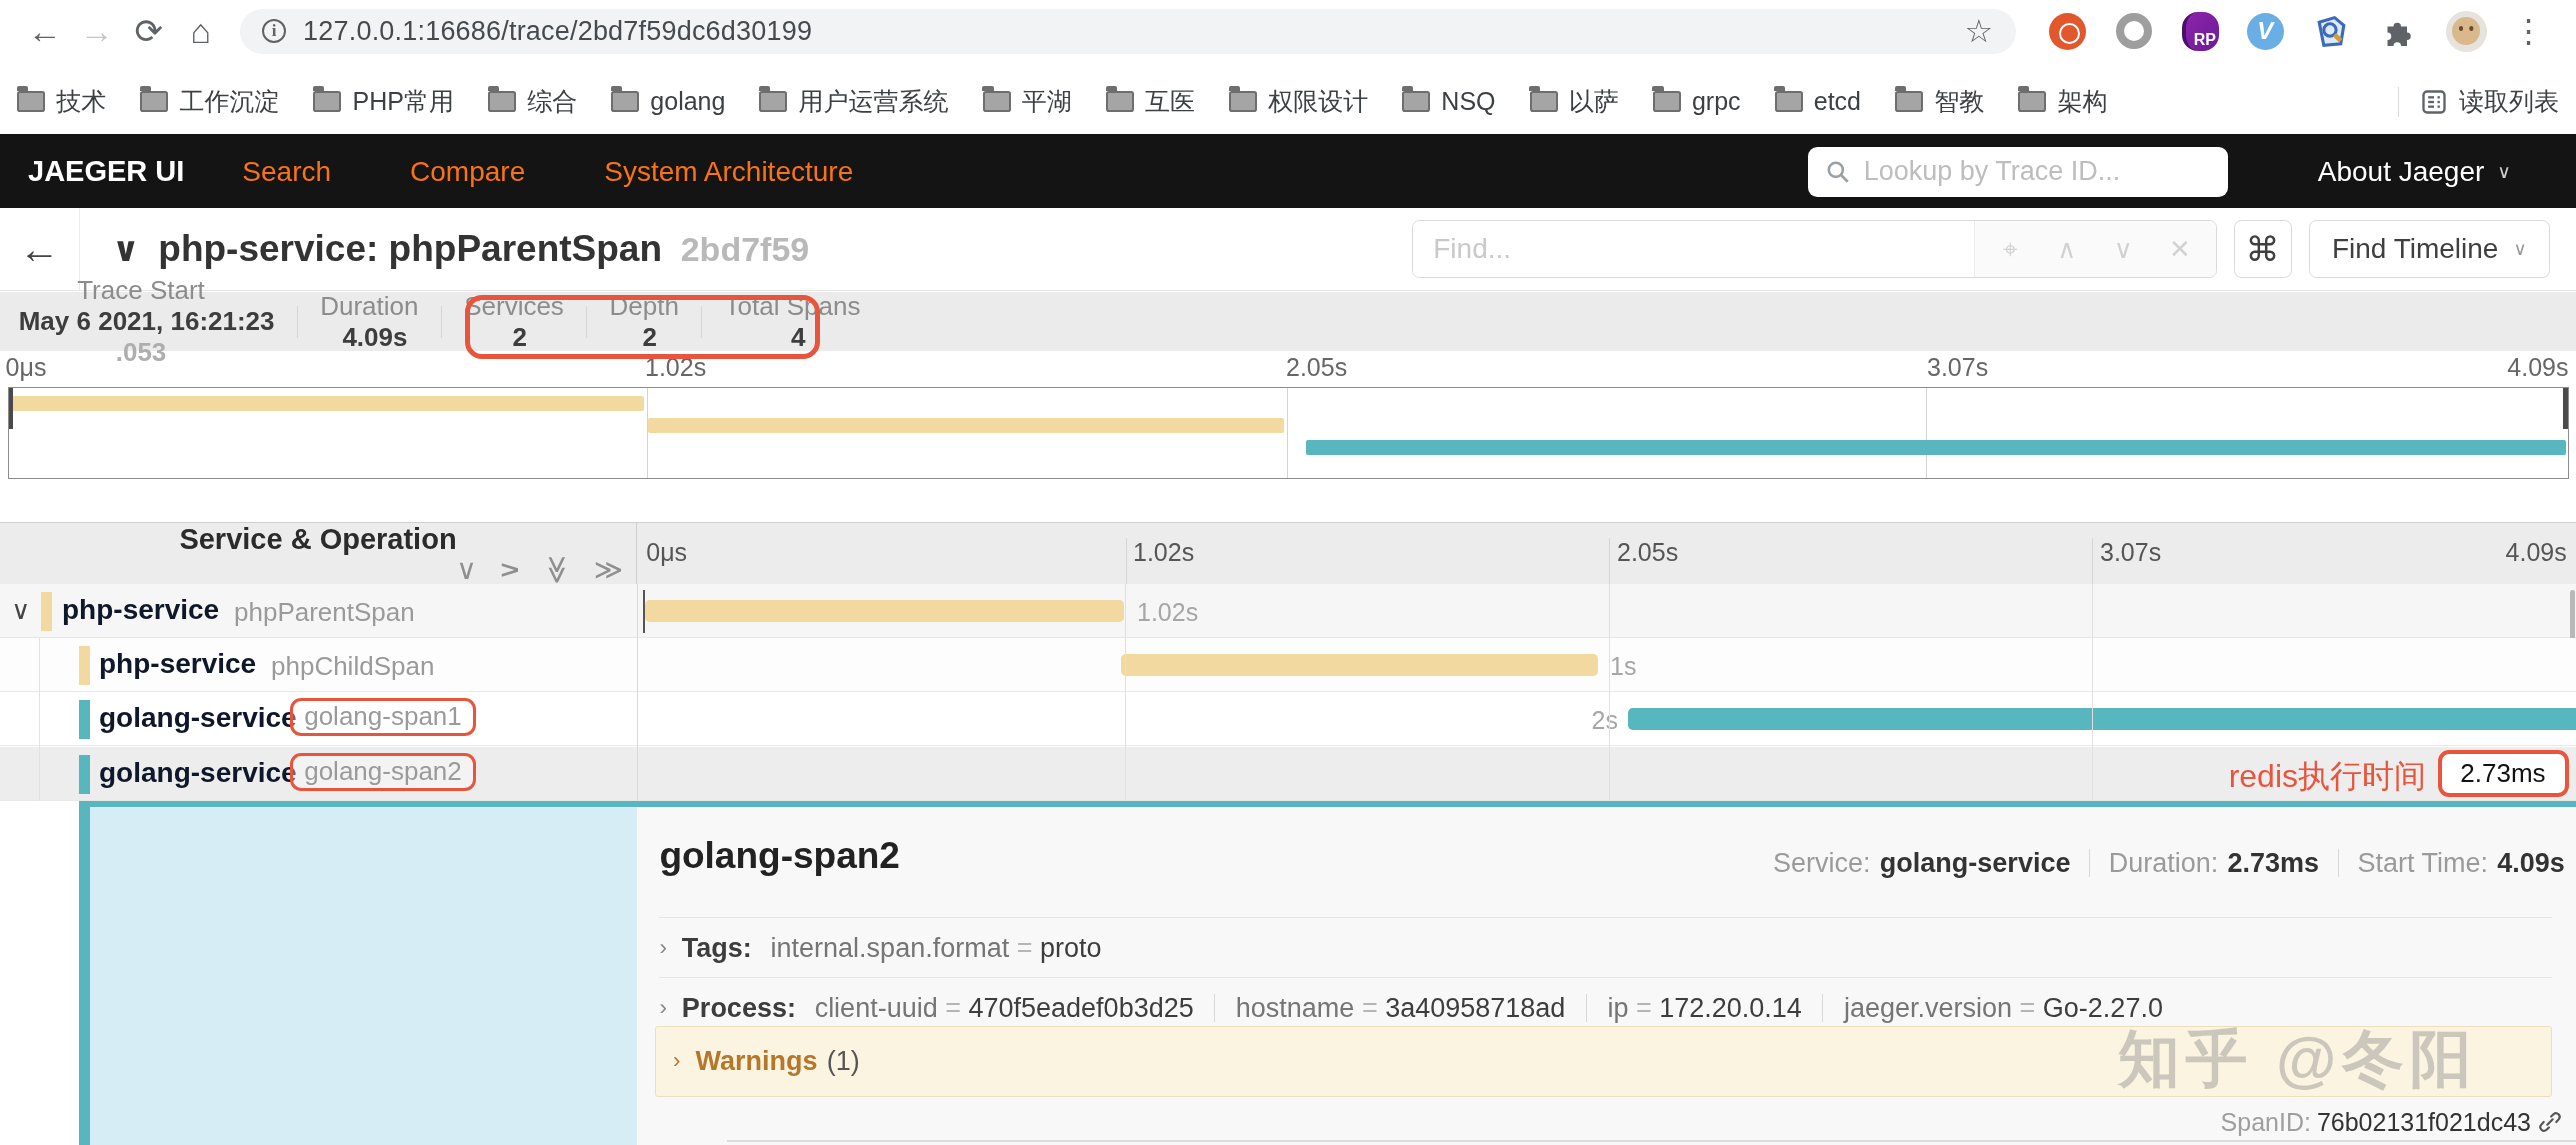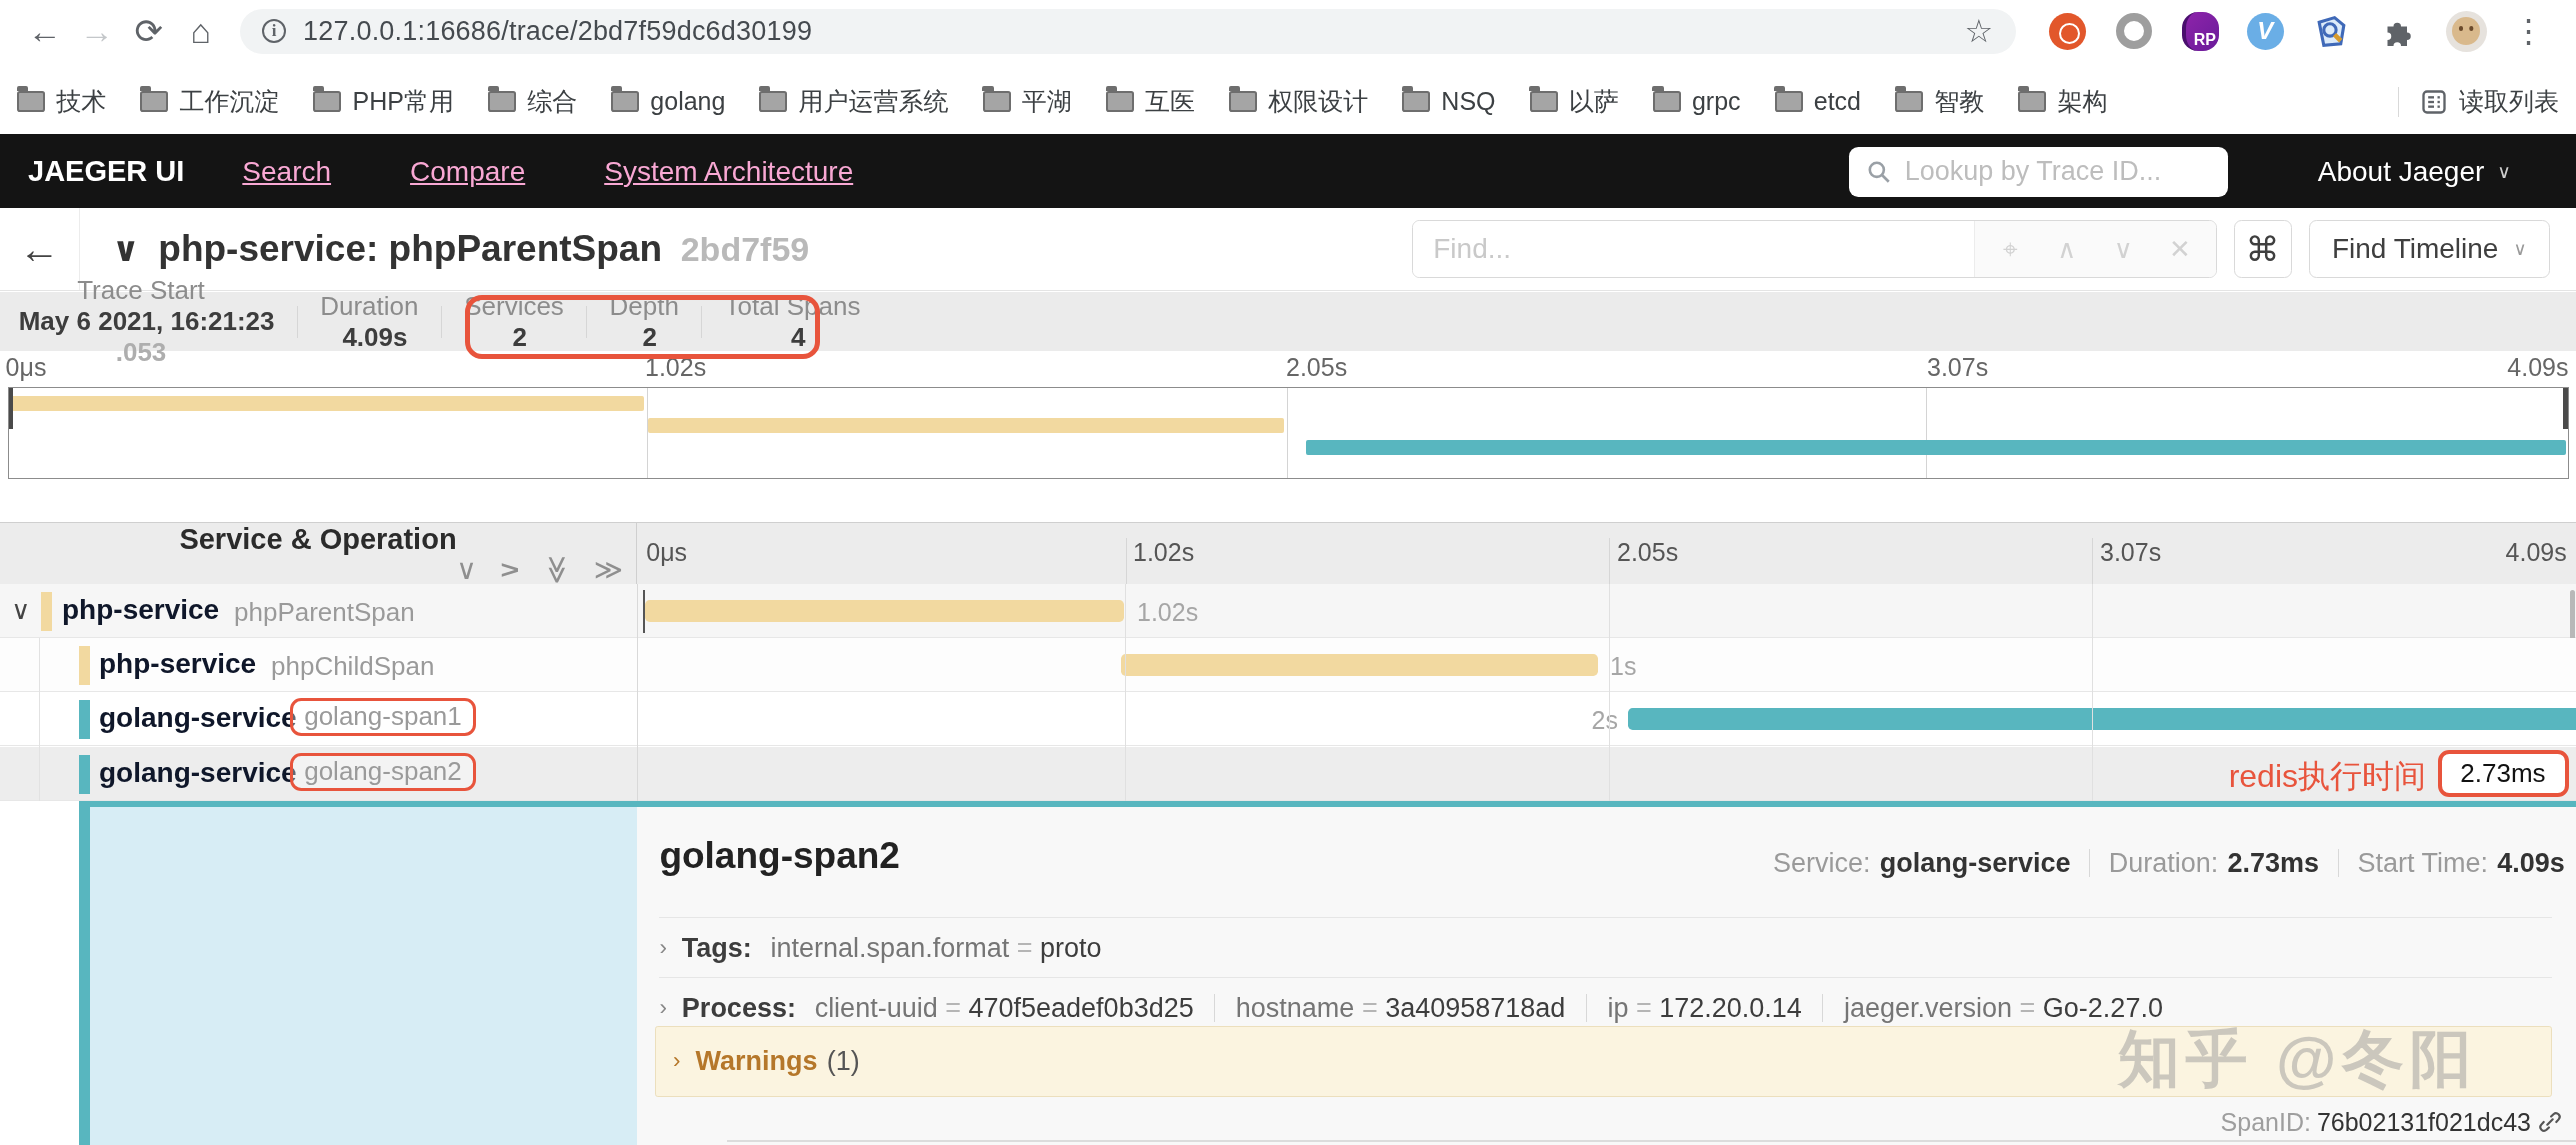--- a/index.html
+++ b/index.html
@@ -31,23 +31,23 @@
   .bookmarks { position:absolute; left:0; top:80px; width:100%; height:43px; display:flex; align-items:center; padding:0 17px; gap:34px; }
   .bm { display:flex; align-items:center; gap:11.2px; font-size:25px; color:#3c4043; white-space:nowrap; }
   .folder { width:28px; height:20.6px; background:#a5a5a5; border:2.3px solid #6e6e6e; border-radius:2.8px; position:relative; flex:0 0 auto; }
   .folder::before { content:""; position:absolute; left:-2.3px; top:-7.5px; width:11.2px; height:5.6px; background:#6e6e6e; border-radius:1.9px 1.9px 0 0; }
   .bm-right { margin-left:auto; display:flex; align-items:center; gap:20.6px; }
   .bm-divider { width:0.9px; height:30px; background:#d9d9d9; }
 
   
   .jnav { position:absolute; left:0; top:134px; width:100%; height:75px; background:#141414; display:flex; align-items:center; padding:0 28px; }
   .brand { color:#fff; font-size:29px; font-weight:700; margin-right:58px; }
-  .jnav-item { color:#f9a8d4; font-size:28px; margin-right:79px;text-decoration:underline; }
+  .jnav-item { color:#f97316; font-size:28px; margin-right:79px; }
   .jnav-spacer { flex:1; }
-  .lookup { width:379px; height:50px; background:#fff; border-radius:9.3px; display:flex; align-items:center; padding:0 17px; gap:13px; }
+  .lookup { width:420px; height:50px; background:#fff; border-radius:9.3px; display:flex; align-items:center; padding:0 17px; gap:13px; }
   .lookup input { border:0; outline:0; width:271px; font-size:27px; color:#444; background:transparent; font-family:inherit; }
   .lookup input::placeholder { color:#bdbdbd; }
   .about { color:#fff; font-size:28px; margin-left:90px; margin-right:37px; display:flex; align-items:center; gap:13px; }
   .about .chev { font-size:18.7px; color:#cfcfcf; }
 
   
   .thead { position:absolute; left:0; top:208px; width:100%; height:83px; background:#fff; border-bottom:0.9px solid #e4e4e4; display:flex; align-items:center; }
   .back-col { width:80px; height:100%; display:flex; align-items:center; justify-content:center; border-right:0.9px solid #ececec; font-size:41px; color:#444; }
   .t-chev { font-size:34px; font-weight:700; color:#333; margin:0 18.7px 0 32px; }
   .t-title { font-size:37px; font-weight:700; color:#333; }

